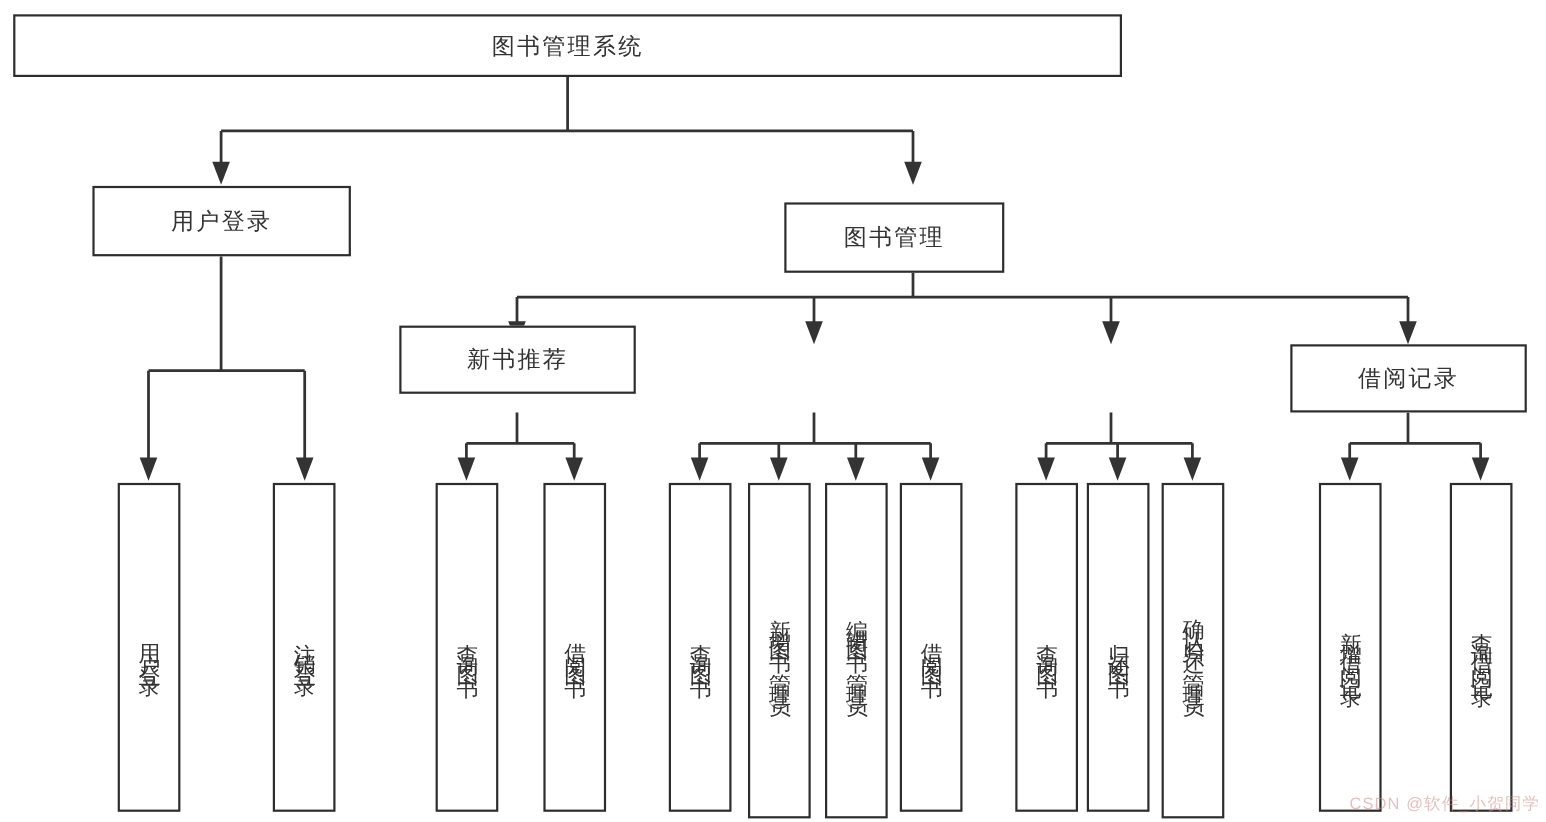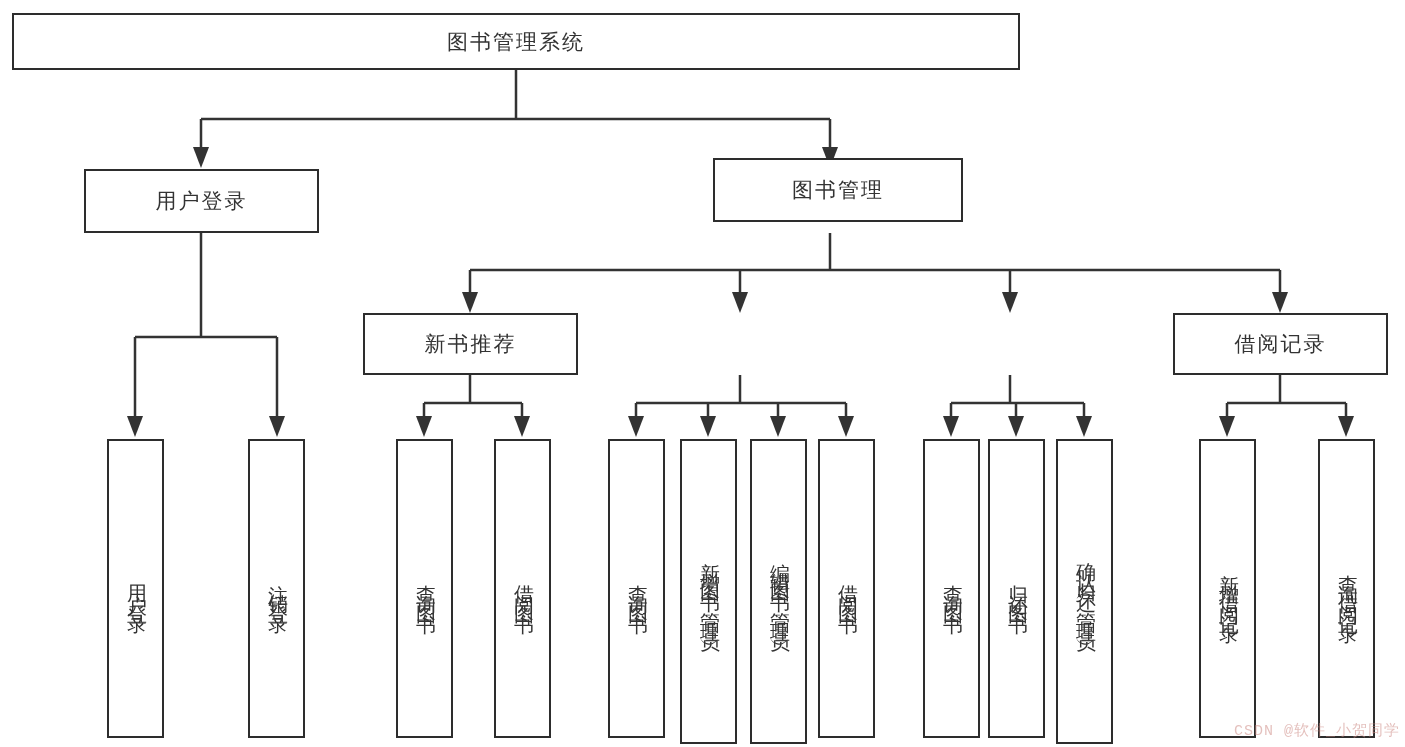--- a/index.html
+++ b/index.html
@@ -1,20 +1,20 @@
 <!DOCTYPE html>
 <html><head>
 <meta charset="utf-8">
 <style>
   html,body{margin:0;padding:0;background:#ffffff;}
   .stage{
     position:relative;
     width:1405px;height:747px;
     background:#ffffff;
-    font-family:Liberation Mono, monospace;
+    font-family:Liberation Sans, sans-serif;
     color:#333333;
     overflow:hidden;
   }
   .wires{position:absolute;left:0;top:0;}
   .node{
     position:absolute;
     box-sizing:border-box;
     border:2px solid #2d2d2d;
     background:#ffffff;
     display:flex;
@@ -85,25 +85,25 @@
     </g>
   </svg>
 
   <div class="node" style="left:12px;top:13px;width:1008px;height:57px">
     <span class="hlabel">图书管理系统</span>
   </div>
 
   <div class="node" style="left:84px;top:169px;width:235px;height:64px">
     <span class="hlabel">用户登录</span>
   </div>
-  <div class="node" style="left:713px;top:158px;width:250px;height:64px">
+  <div class="node" style="left:713px;top:184px;width:200px;height:64px">
     <span class="hlabel">图书管理</span>
   </div>
 
-  <div class="node" style="left:363px;top:313px;width:215px;height:62px">
+  <div class="node" style="left:363px;top:296px;width:215px;height:62px">
     <span class="hlabel">新书推荐</span>
   </div>
   <div class="node" style="left:1173px;top:313px;width:215px;height:62px">
     <span class="hlabel">借阅记录</span>
   </div>
 
   <div class="node" style="left:107px;top:439px;width:57px;height:299px">
     <span class="vtext">用户登录</span>
   </div>
   <div class="node" style="left:248px;top:439px;width:57px;height:299px">

